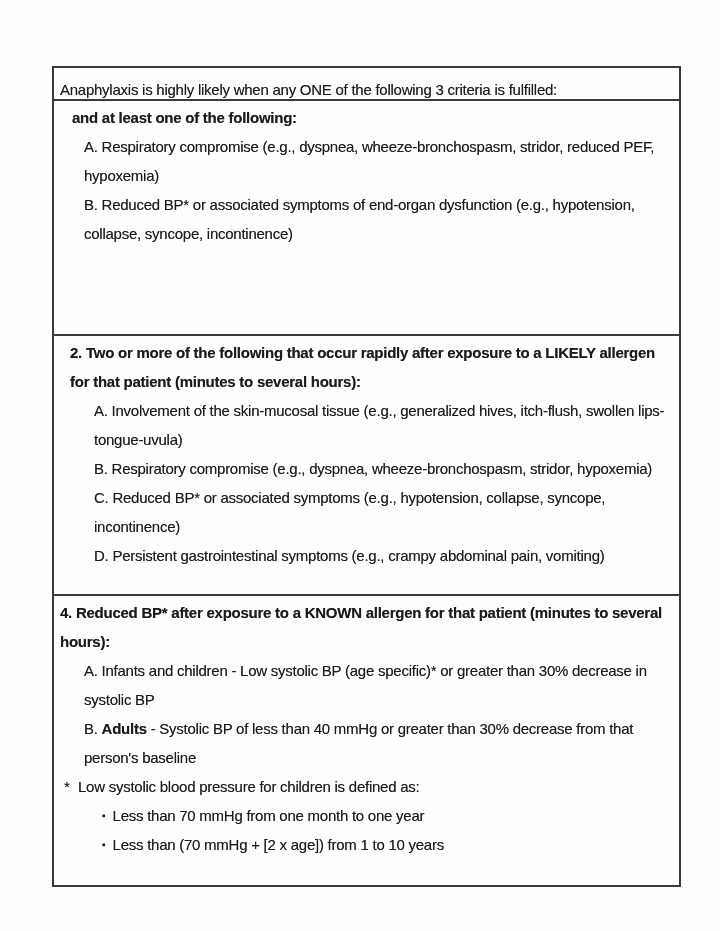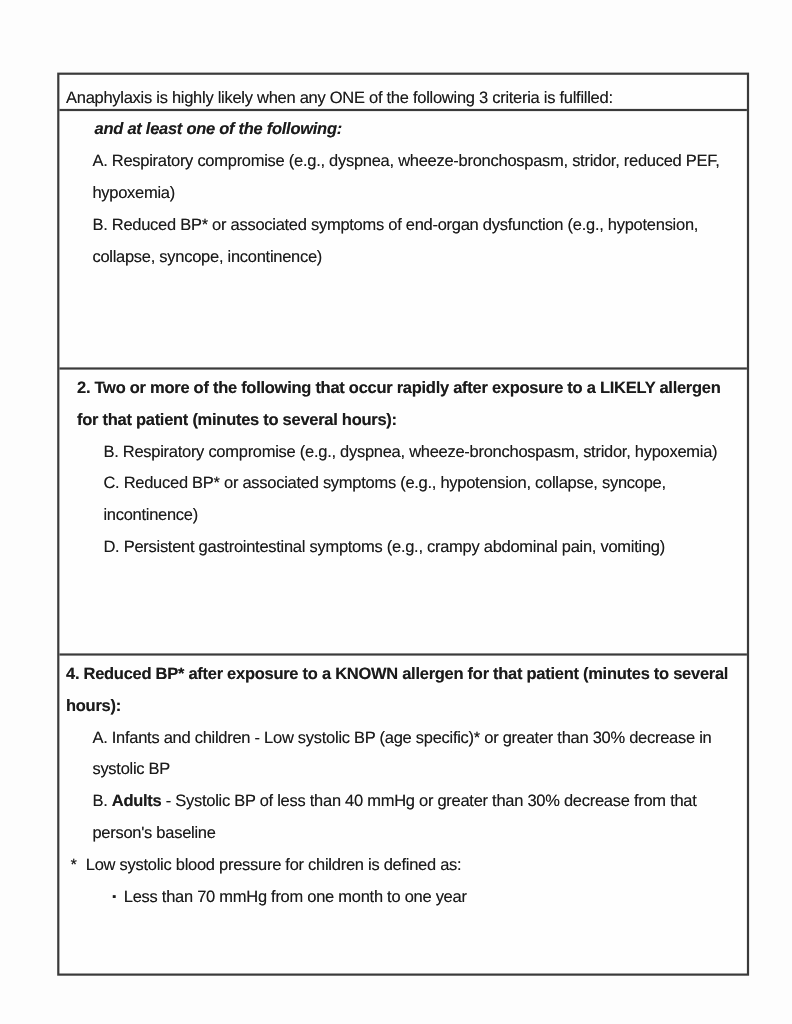--- a/index.html
+++ b/index.html
@@ -38,21 +38,21 @@
     height: 33px;
     display: flex;
     align-items: center;
     padding-top: 11px;
   }
   .row-c1 { height: 235px; }
   .row-c2 { height: 260px; padding-left: 16px; }
   .row-c3 { height: 289px; border-bottom: none; }
   p { margin: 0; }
   .title { font-weight: 700; }
-  .subtitle { font-weight: 700; margin-left: 26px; font-style: italic; }
+  .subtitle { font-weight: 700; margin-left: 12px; }
   .item { margin-left: 24px; }
   .item b { font-weight: 700; }
   .footnote { margin-left: 4px; }
   .fn-marker { display: inline-block; min-width: 14px; }
   .bullet { margin-left: 42px; }
   .bullet-glyph {
     font-size: 10px;
     vertical-align: 2px;
     margin-right: 7px;
     letter-spacing: 0;
@@ -68,26 +68,28 @@
   </div>
 
   <div class="row row-c1">
     <p class="subtitle">and at least one of the following:</p>
     <p class="item">A. Respiratory compromise (e.g., dyspnea, wheeze-bronchospasm, stridor, reduced PEF, hypoxemia)</p>
     <p class="item">B. Reduced BP* or associated symptoms of end-organ dysfunction (e.g., hypotension, collapse, syncope, incontinence)</p>
   </div>
 
   <div class="row row-c2">
     <p class="title">2. Two or more of the following that occur rapidly after exposure to a LIKELY allergen for that patient (minutes to several hours):</p>
+    <p class="item">A. Involvement of the skin-mucosal tissue (e.g., generalized hives, itch-flush, swollen lips-tongue-uvula)</p>
     <p class="item">B. Respiratory compromise (e.g., dyspnea, wheeze-bronchospasm, stridor, hypoxemia)</p>
     <p class="item">C. Reduced BP* or associated symptoms (e.g., hypotension, collapse, syncope, incontinence)</p>
     <p class="item">D. Persistent gastrointestinal symptoms (e.g., crampy abdominal pain, vomiting)</p>
   </div>
 
   <div class="row row-c3">
     <p class="title">4. Reduced BP* after exposure to a KNOWN allergen for that patient (minutes to several hours):</p>
     <p class="item">A. Infants and children - Low systolic BP (age specific)* or greater than 30% decrease in systolic BP</p>
     <p class="item"><span>B. </span><b>Adults</b><span> - Systolic BP of less than 40 mmHg or greater than 30% decrease from that person's baseline</span></p>
     <p class="footnote"><span class="fn-marker">*</span><span>Low systolic blood pressure for children is defined as:</span></p>
     <p class="bullet"><span class="bullet-glyph">▪</span><span>Less than 70 mmHg from one month to one year</span></p>
+    <p class="bullet"><span class="bullet-glyph">▪</span><span>Less than (70 mmHg + [2 x age]) from 1 to 10 years</span></p>
   </div>
 
 </div>
 
 </body></html>

